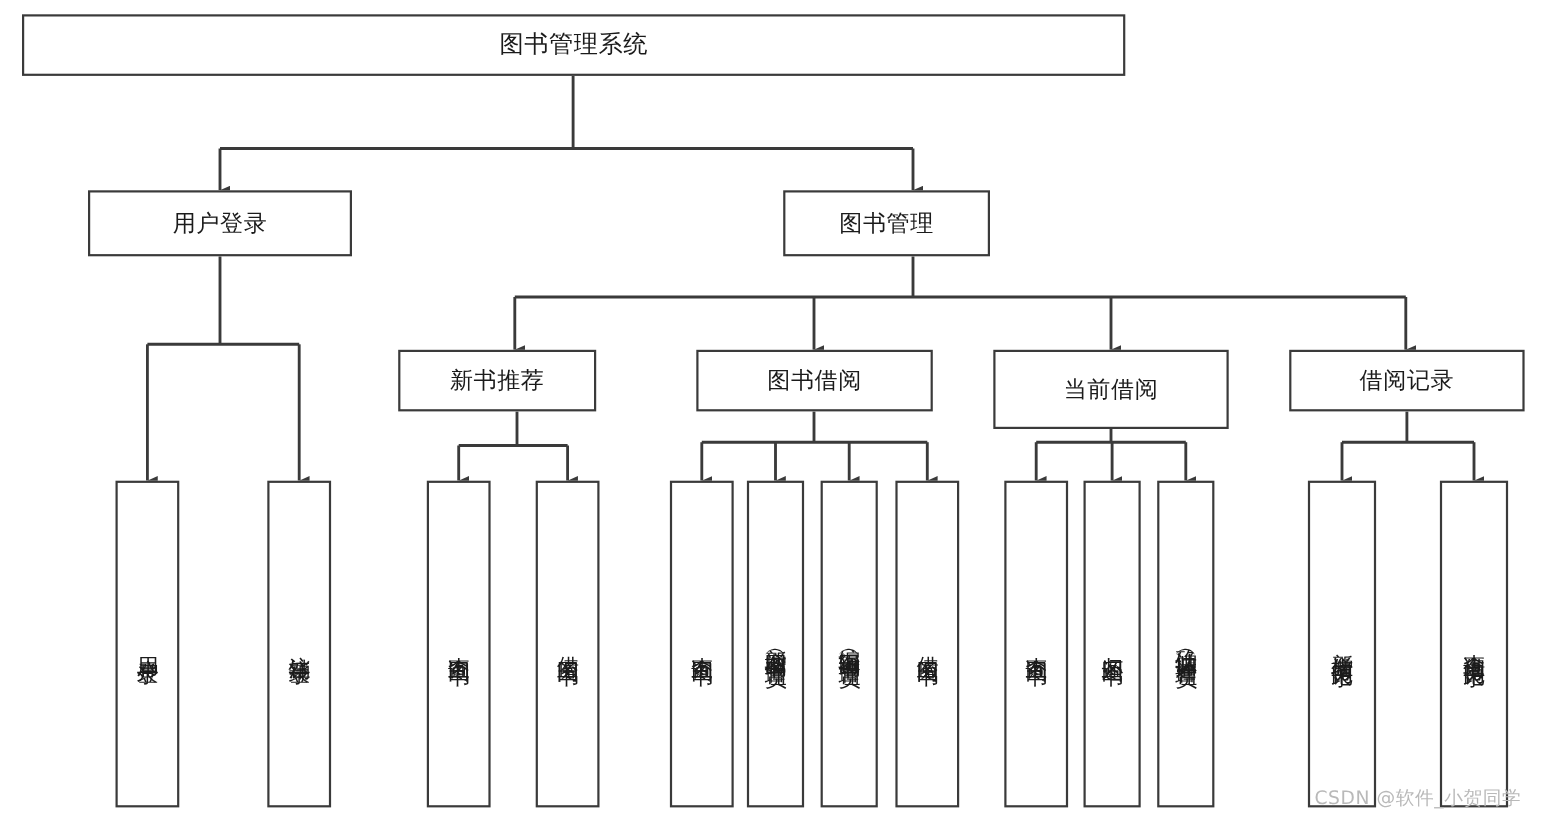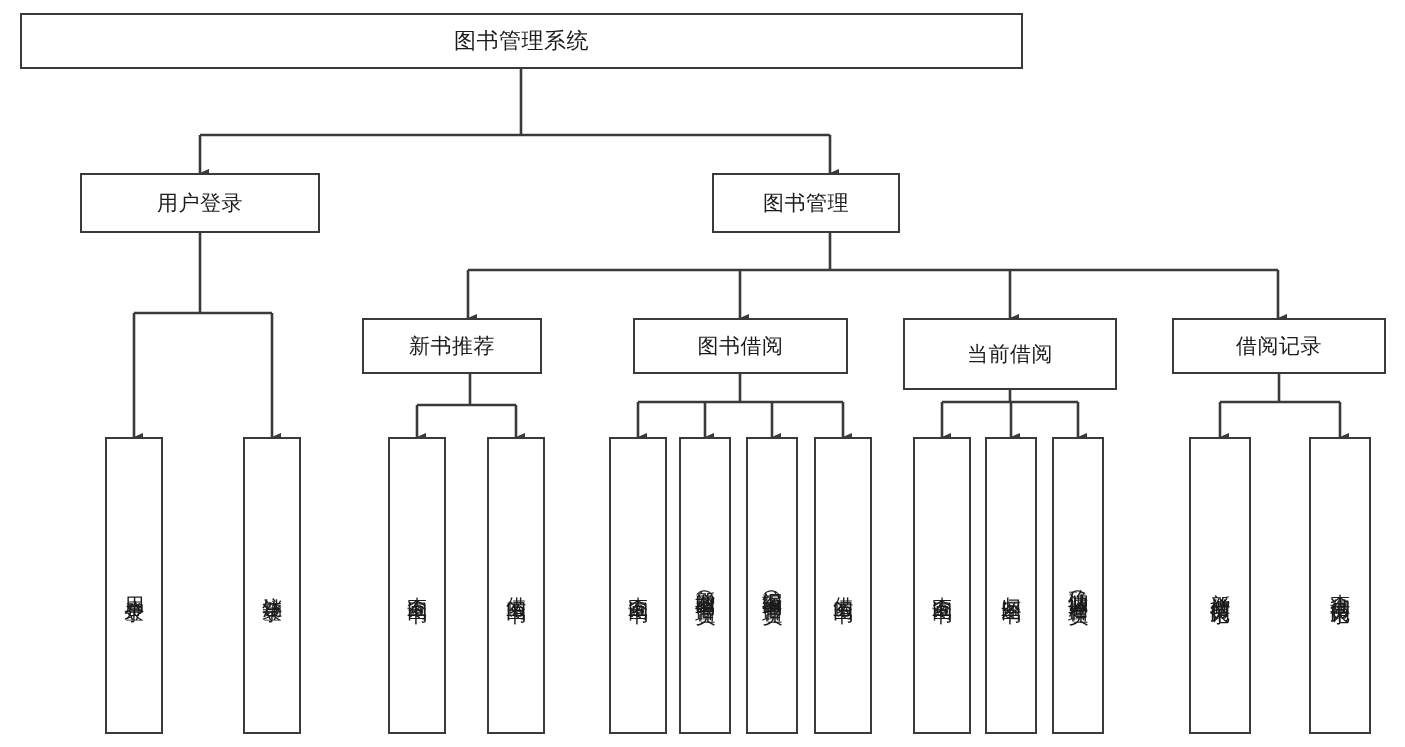--- a/index.html
+++ b/index.html
@@ -169,14 +169,15 @@
         <span class="vtext">确认归还（管理员）</span>
       </div>
       <div class="node v" style="left: 1189px; top: 437px; width: 62px; height: 297px;">
         <span class="vtext">新增借阅记录</span>
       </div>
       <div class="node v" style="left: 1309px; top: 437px; width: 62px; height: 297px;">
         <span class="vtext">查询借阅记录</span>
       </div>
     </div>
 
+  <div class="watermark" style="left:1195px; top:714px;">CSDN @软件_小贺同学</div>
 
 </div>
 
 </body></html>

